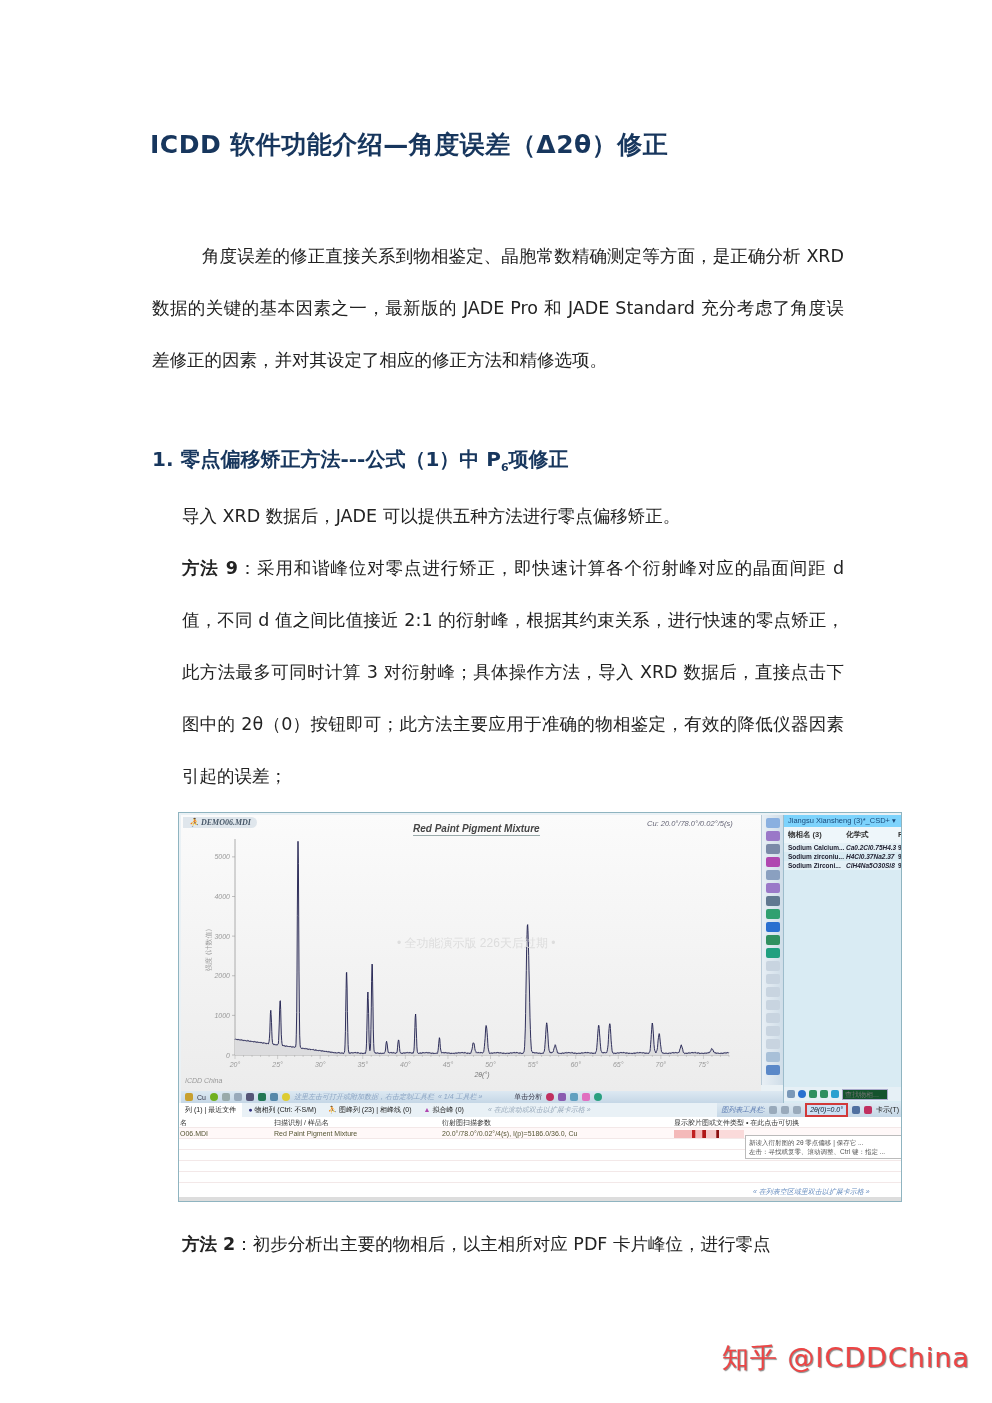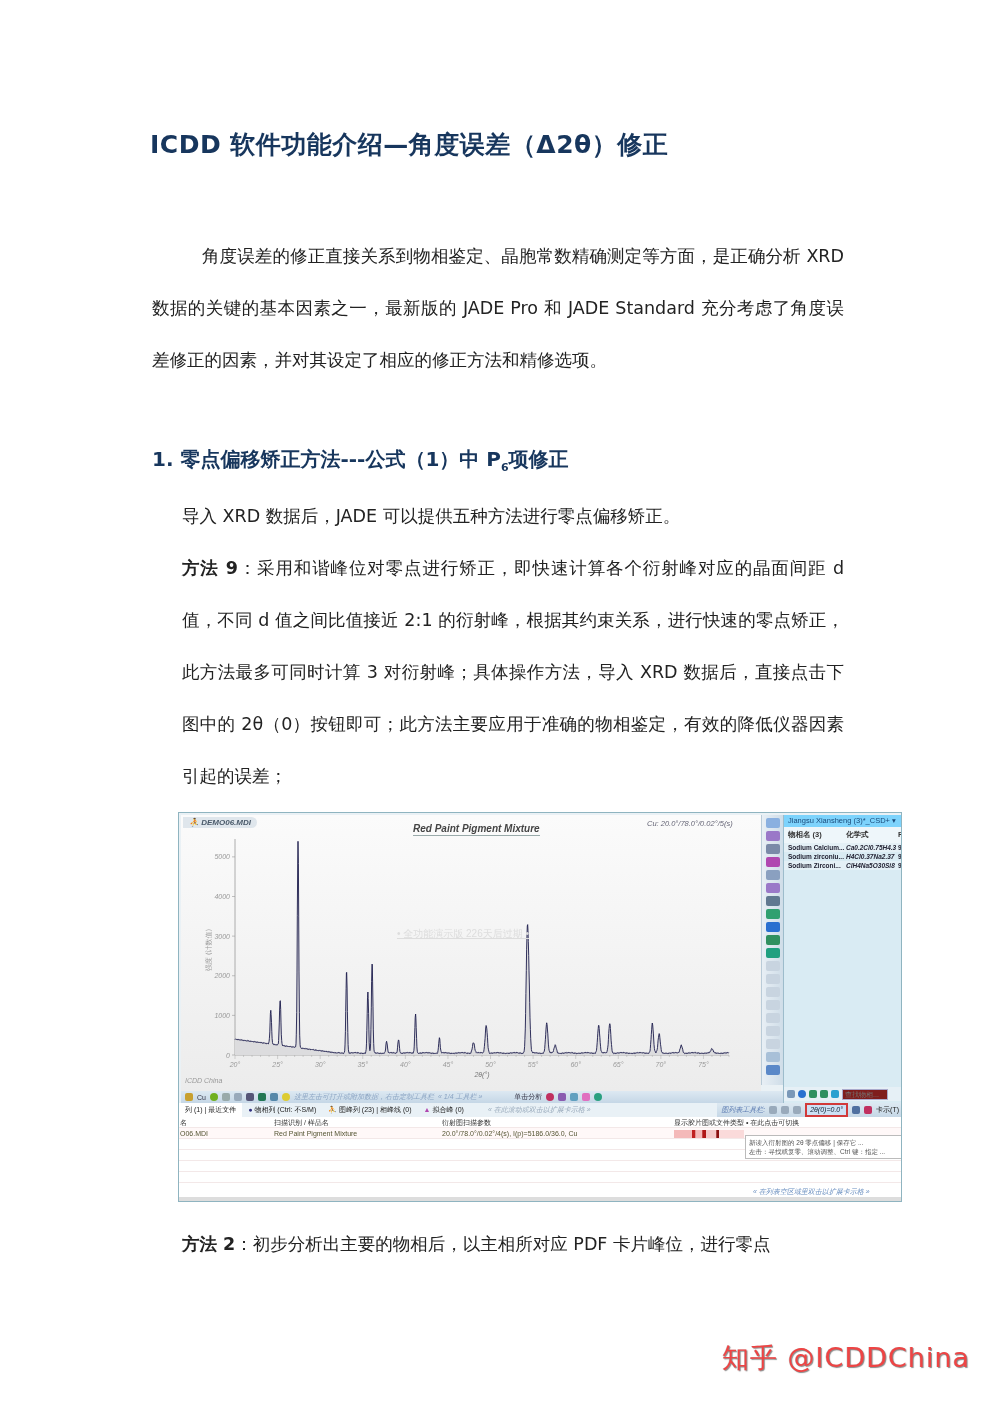--- a/index.html
+++ b/index.html
@@ -12,38 +12,38 @@
   .section { position: absolute; left: 152px; top: 446px; font-size: 20px; font-weight: bold; color: #17365d; white-space: nowrap; }
   .section sub { font-size: 11px; }
   .p2 { top: 490px; left: 182px; width: 662px; }
   .p3 { top: 542px; left: 182px; width: 662px; }
   .p4 { top: 1218px; left: 182px; width: 662px; white-space: nowrap; }
   .bold { font-weight: bold; }
 
   
   .shot { position: absolute; left: 178px; top: 812px; width: 724px; height: 390px; background: #eaf1f5; border: 1px solid #8fb4c0; overflow: hidden; font-family: "Liberation Sans", sans-serif; }
   .chart-area { position: absolute; left: 2px; top: 2px; width: 580px; height: 276px; background: linear-gradient(#fbfbfb, #ececec); }
-  .file-tab { position: absolute; left: 2px; top: 2px; padding: 1px 6px; font-size: 8px; font-style: italic; font-weight: bold; color: #4a5a6a; background: #dfe6ec; border-radius: 0 8px 8px 0; }
+  .file-tab { position: absolute; left: 2px; top: 2px; padding: 1px 6px; font-size: 8px; font-style: italic; font-weight: bold; color: #4a5a6a; background: #dfe6ec; border-radius: 0 8px 8px 0; font-family: Liberation Serif, serif; }
   .chart-title { position: absolute; left: 232px; top: 8px; font-size: 10px; font-style: italic; font-weight: bold; color: #444; border-bottom: 1px solid #9aa; padding-bottom: 1px; }
   .scan-info { position: absolute; left: 466px; top: 4px; font-size: 7.5px; font-style: italic; color: #667; }
-  .watermark-demo { position: absolute; left: 216px; top: 112px; font-size: 10px; color: #ddd; text-decoration: underline; }
+  .watermark-demo { position: absolute; left: 216px; top: 120px; font-size: 12px; color: #ddd; }
   .icdd-label { position: absolute; left: 4px; top: 262px; font-size: 7px; font-style: italic; color: #999; }
   .chart-svg { position: absolute; left: 0; top: 0; }
 
   .vtoolbar { position: absolute; left: 582px; top: 2px; width: 22px; height: 270px; background: linear-gradient(90deg,#e8eff5,#cfdde8); border-left: 1px solid #b9cbd8; }
   .vtool { display: block; width: 14px; height: 10px; margin: 3px auto; border-radius: 2px; }
 
   .right-panel { position: absolute; left: 604px; top: 2px; width: 120px; height: 288px; background: #d9ebf3; border-left: 1px solid #9dbccb; }
   .rp-header { height: 12px; font-size: 7.5px; color: #1a4a7a; padding: 1px 4px; background: #7dd3fc; white-space: nowrap; }
   .rp-colhdr { font-size: 7.5px; color: #333; padding: 3px 4px; white-space: nowrap; background: #eef6fa; }
   .rp-colhdr span, .rp-row span { display: inline-block; font-weight: bold; }
   .rp-row { font-size: 6.5px; color: #223; padding: 1px 4px; white-space: nowrap; }
   .rp-row:nth-child(odd) { background: #e4f0f6; }
   .rp-bottom { position: absolute; left: 0; bottom: 2px; width: 120px; height: 14px; font-size: 7px; display: flex; align-items: center; gap: 3px; padding: 0 3px; background: #e6f0f6; }
-  .rp-search { background: #7f1d1d; border: 1px solid #aac; color: #999; font-size: 7px; padding: 0 2px; width: 46px; height: 11px; }
+  .rp-search { background: #14532d; border: 1px solid #aac; color: #999; font-size: 7px; padding: 0 2px; width: 46px; height: 11px; }
 
   .htoolbar { position: absolute; left: 2px; top: 278px; width: 602px; height: 12px; background: linear-gradient(#dde9f2,#c5d7e6); font-size: 7px; color: #334; display: flex; align-items: center; gap: 4px; padding: 0 4px; white-space: nowrap; overflow: hidden; }
   .htoolbar .hint { color: #8aa3c2; font-style: italic; }
   .ticon { display: inline-block; width: 8px; height: 8px; border-radius: 2px; }
 
   .tabs-row { position: absolute; left: 0; top: 290px; width: 724px; height: 14px; background: #e9f1f6; display: flex; align-items: center; font-size: 7px; white-space: nowrap; }
   .tabs-row .tab { padding: 0 6px; height: 14px; line-height: 14px; color: #222; }
   .tabs-row .tab.active { background: #fff; }
   .tabs-row .hint2 { color: #9ab; font-style: italic; margin-left: 18px; }
   .tb2 { position: absolute; right: 0; top: 0; height: 14px; display: flex; align-items: center; gap: 4px; padding: 0 4px; background: linear-gradient(#dde9f2,#c5d7e6); font-size: 7px; }

